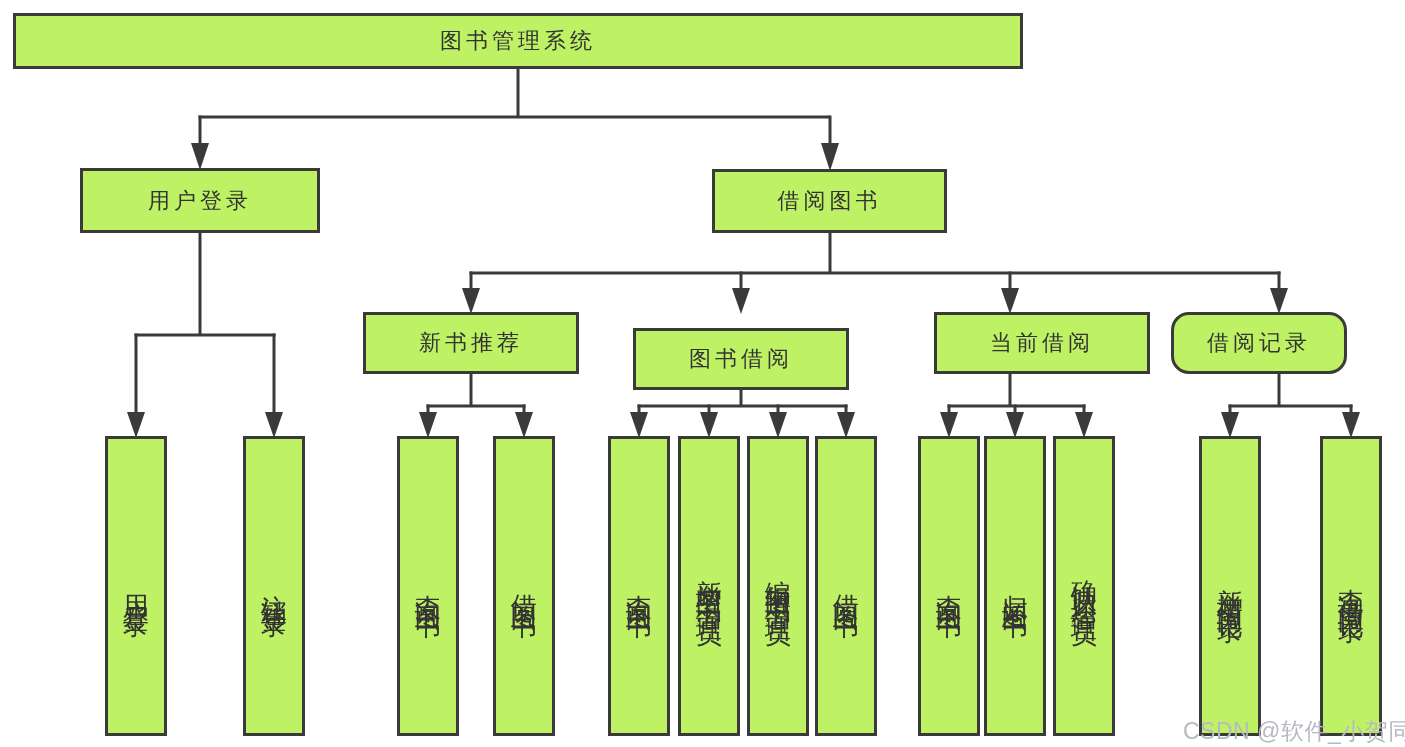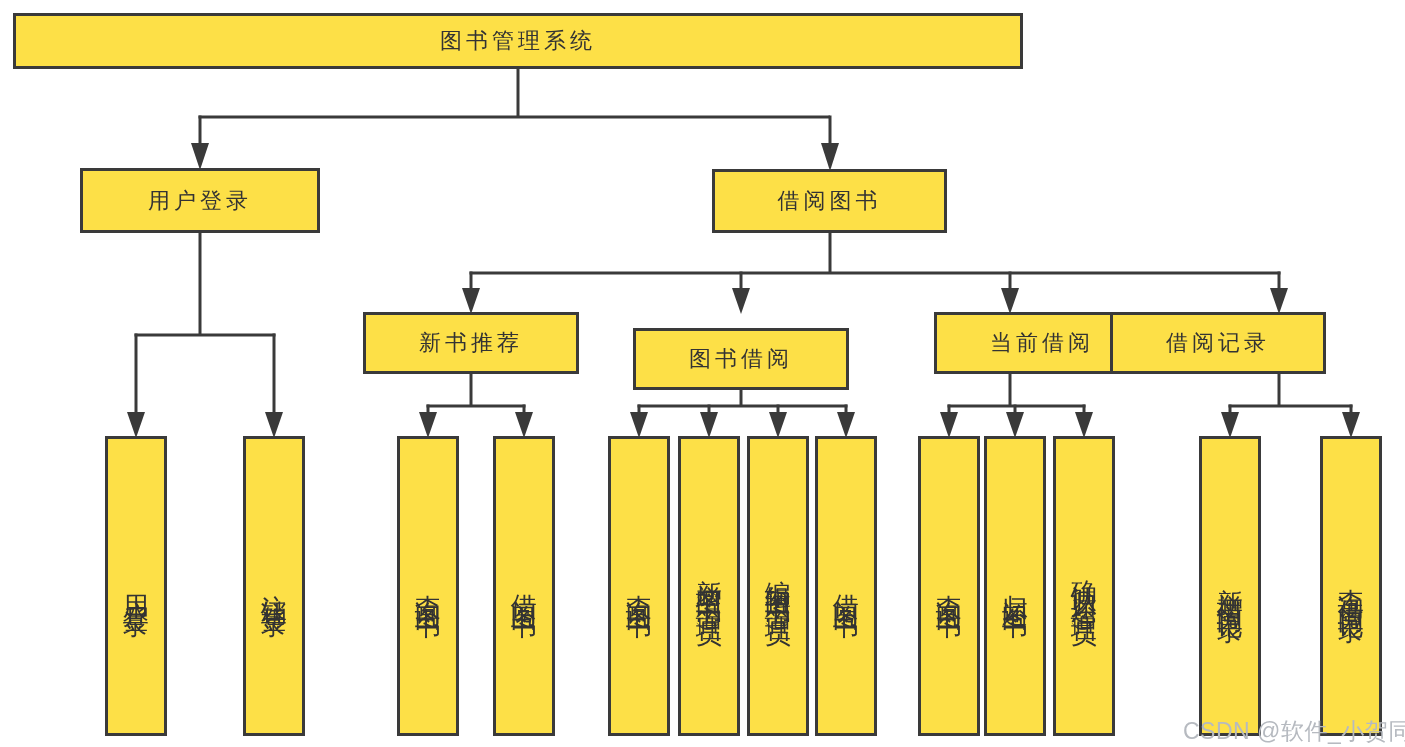--- a/index.html
+++ b/index.html
@@ -10,21 +10,21 @@
   }
   .canvas {
     position: relative; width: 1405px; height: 747px;
     background: var(--background, #ffffff);
   }
   .connectors { position: absolute; left: 0; top: 0; z-index: 1; }
   .connectors .strokes { stroke: var(--line, #3a3a3a); stroke-width: 3; fill: none; }
   .connectors .fills   { fill: var(--line, #3a3a3a); stroke: none; }
   .node {
     position: absolute; box-sizing: border-box; z-index: 2;
-    background: #fde047;
+    background: #bef264;
     border: 3px solid var(--line, #3a3a3a);
     display: flex; align-items: center; justify-content: center;
     color: var(--text, #333333);
   }
   .node.h { font-size: 22px; letter-spacing: 4px; white-space: nowrap; }
   .node.leaf { top: 436px; width: 62px; height: 300px; }
   .vtext {
     writing-mode: vertical-rl; text-orientation: mixed;
     font-size: 26px; letter-spacing: 6px; line-height: 1.1;
     color: var(--text, #333333);
@@ -110,21 +110,21 @@
   </svg>
 
   <div class="node h" style="left:13px; top:13px; width:1010px; height:56px;">图书管理系统</div>
 
   <div class="node h" style="left:80px; top:168px; width:240px; height:65px;">用户登录</div>
   <div class="node h" style="left:712px; top:169px; width:235px; height:64px;">借阅图书</div>
 
   <div class="node h" style="left:363px; top:312px; width:216px; height:62px;">新书推荐</div>
   <div class="node h" style="left:633px; top:328px; width:216px; height:62px;">图书借阅</div>
   <div class="node h" style="left:934px; top:312px; width:216px; height:62px;">当前借阅</div>
-  <div class="node h" style="left:1110px; top:312px; width:216px; height:62px;">借阅记录</div>
+  <div class="node h" style="left:1171px; top:312px; width:176px; height:62px;border-radius:18px;">借阅记录</div>
 
   <div class="node leaf" style="left:105px;">
     <span class="vtext">用户登录</span>
   </div>
   <div class="node leaf" style="left:243px;">
     <span class="vtext">注销登录</span>
   </div>
 
   <div class="node leaf" style="left:397px;">
     <span class="vtext">查询图书</span>

